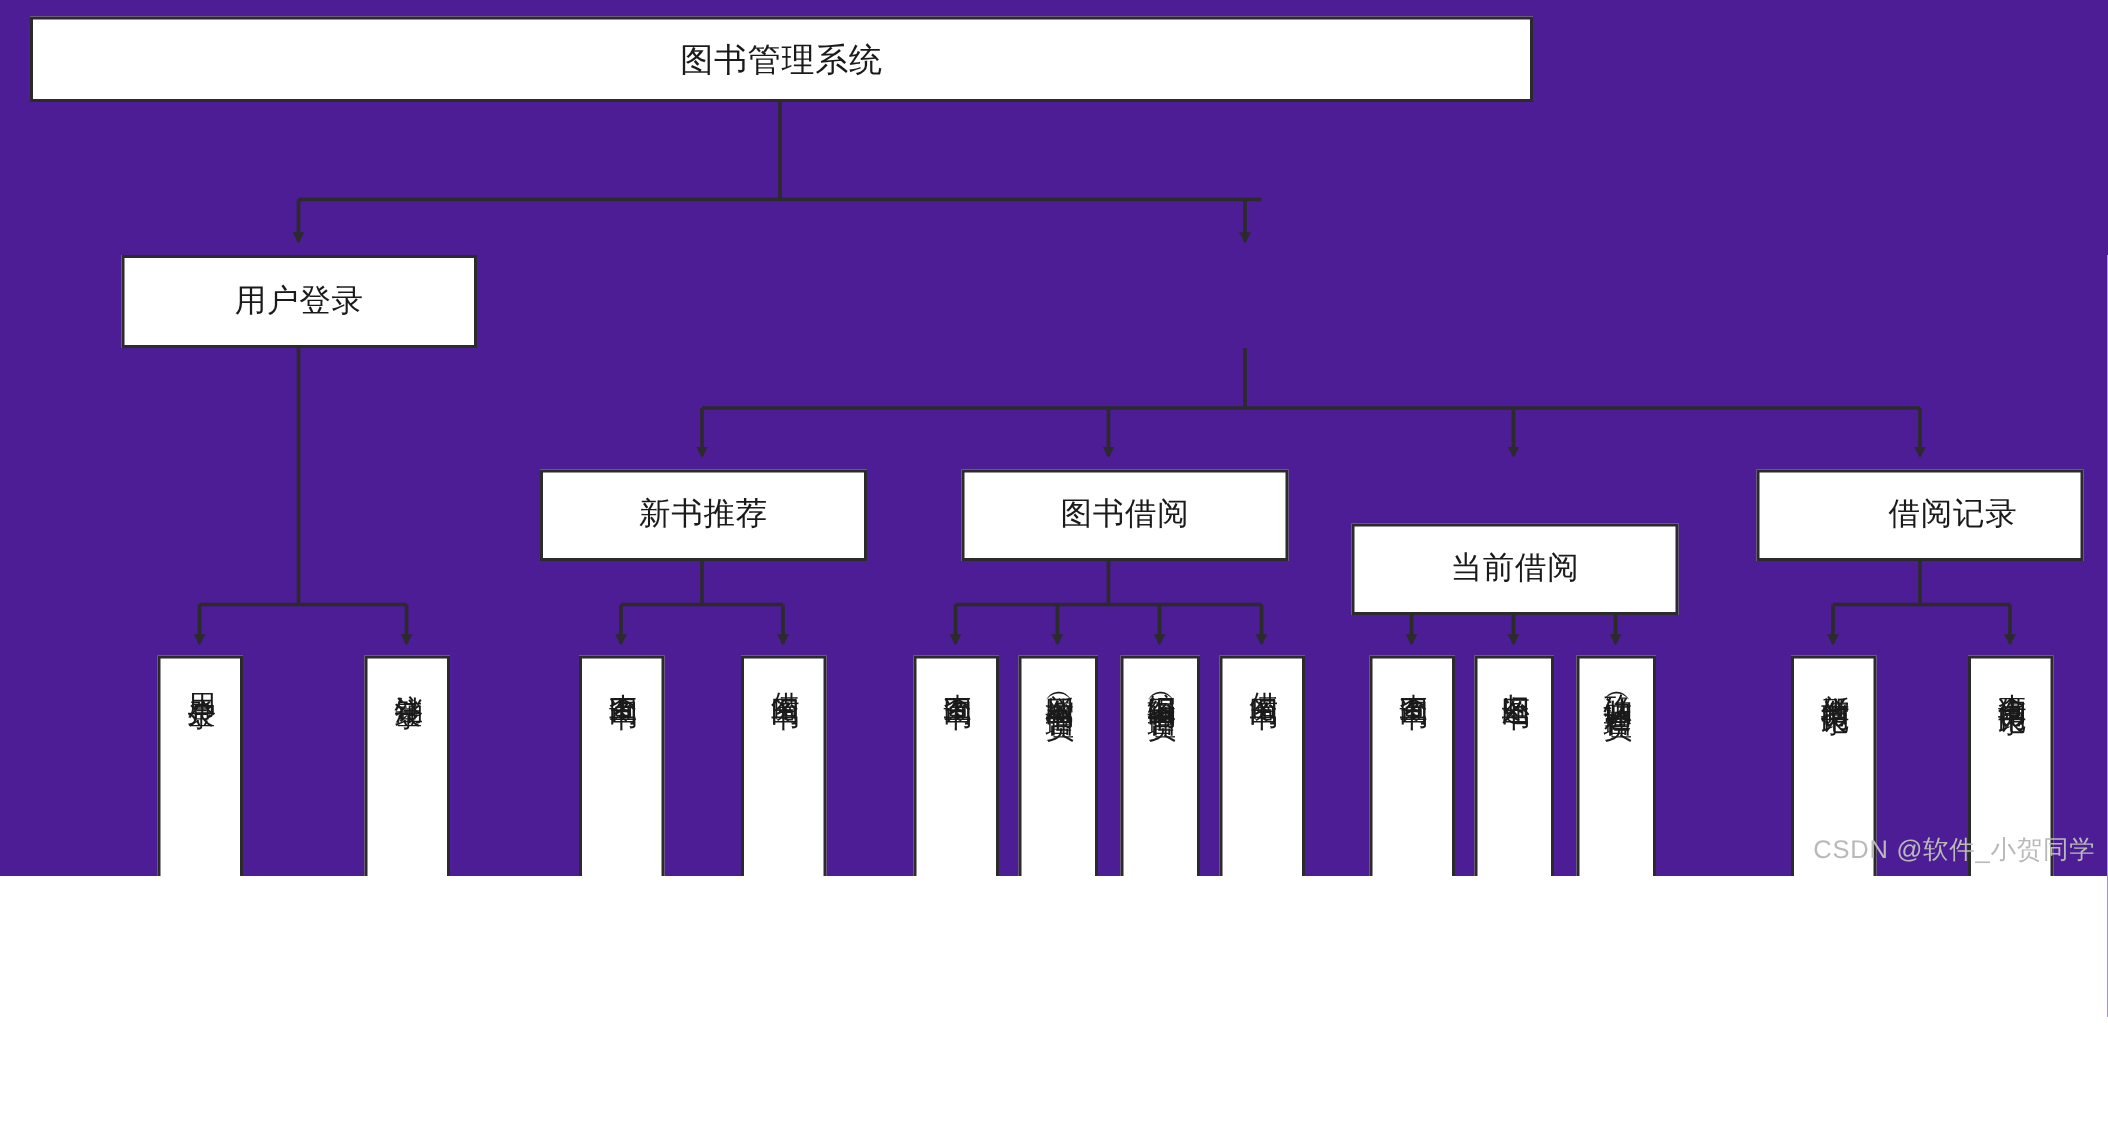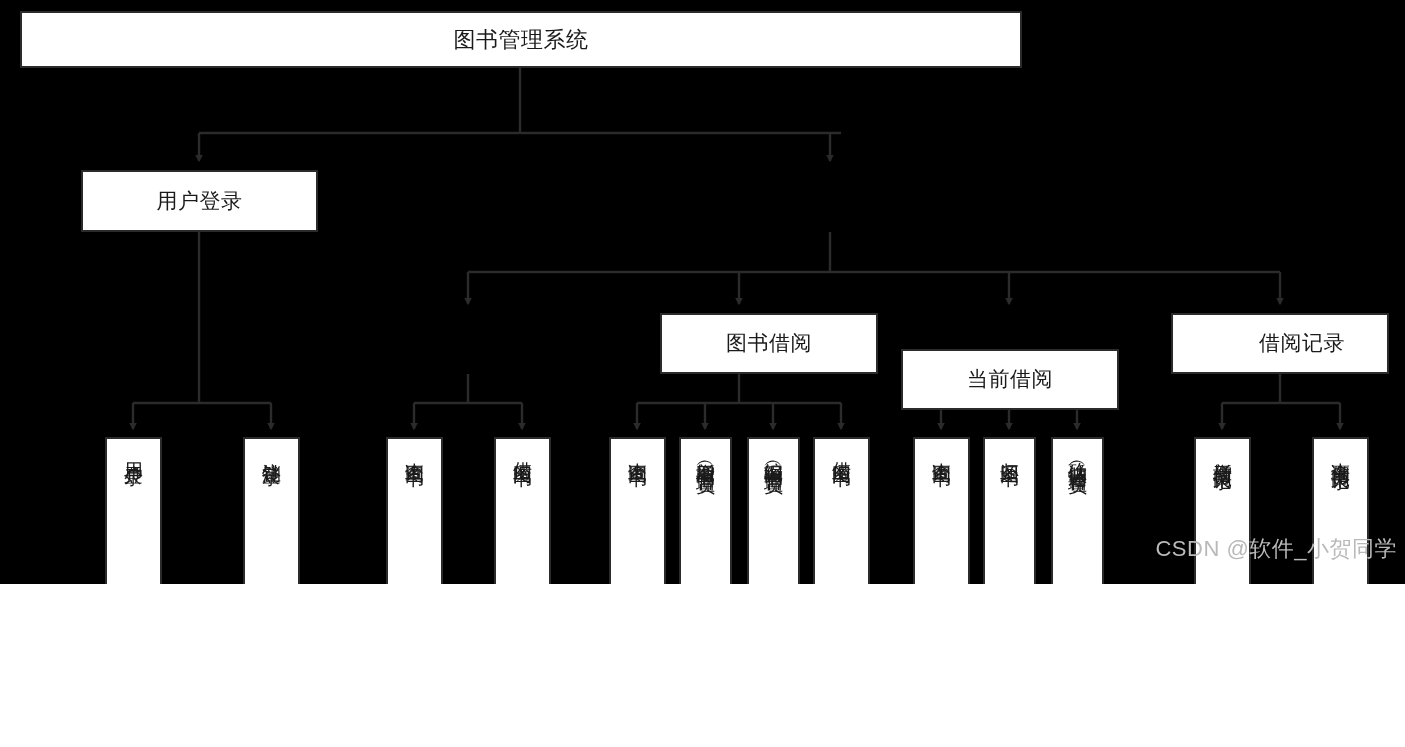--- a/index.html
+++ b/index.html
@@ -7,21 +7,21 @@
     padding: 0;
     background: #ffffff;
   }
   body {
     font-family: "Liberation Sans", "DejaVu Sans", sans-serif;
   }
   #canvas {
     position: relative;
     width: 1405px;
     height: 584px;
-    background: #000000;
+    background: #4c1d95;
     overflow: hidden;
   }
   svg.edges {
     position: absolute;
     left: 0;
     top: 0;
     width: 1405px;
     height: 747px;
     pointer-events: none;
   }
@@ -56,22 +56,22 @@
     writing-mode: vertical-rl;
     text-orientation: upright;
     font-size: 19px;
     line-height: 1.16;
     letter-spacing: 2px;
     white-space: nowrap;
   }
   .watermark {
     position: absolute;
     right: 8px;
-    bottom: 20px;
-    font-size: 22px;
+    bottom: 6px;
+    font-size: 17px;
     color: #b9b9b9;
     letter-spacing: 0.5px;
     white-space: nowrap;
     user-select: none;
   }
 </style>
 </head>
 <body>
 
 <div id="canvas">
@@ -128,22 +128,25 @@
 
   <div class="node h root" style="left:20px; top:11px; width:1002px; height:57px;">
     <span class="label">图书管理系统</span>
   </div>
 
   <div class="node h" style="left:81px; top:170px; width:237px; height:62px;">
     <span class="label">用户登录</span>
   </div>
 
 
-
-  <div class="node h" style="left:660px; top:313px; width:218px; height:61px;">
+  <div class="node h" style="left:360px; top:313px; width:218px; height:61px;">
+    <span class="label">新书推荐</span>
+  </div>
+
+  <div class="node h" style="left:641px; top:313px; width:218px; height:61px;">
     <span class="label">图书借阅</span>
   </div>
 
   <div class="node h" style="left:901px; top:313px; width:218px; height:61px;margin-top:36px;">
     <span class="label">当前借阅</span>
   </div>
 
   <div class="node h" style="left:1171px; top:313px; width:218px; height:61px;padding-left:44px;">
     <span class="label">借阅记录</span>
   </div>

